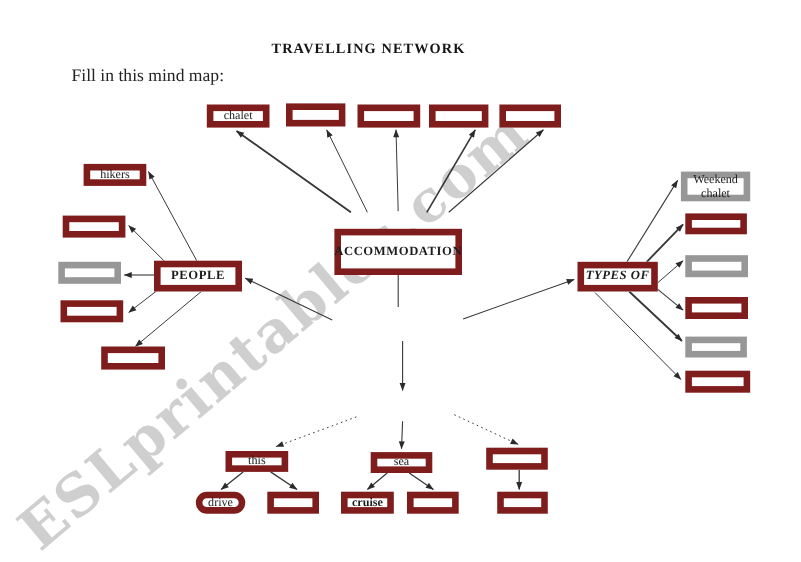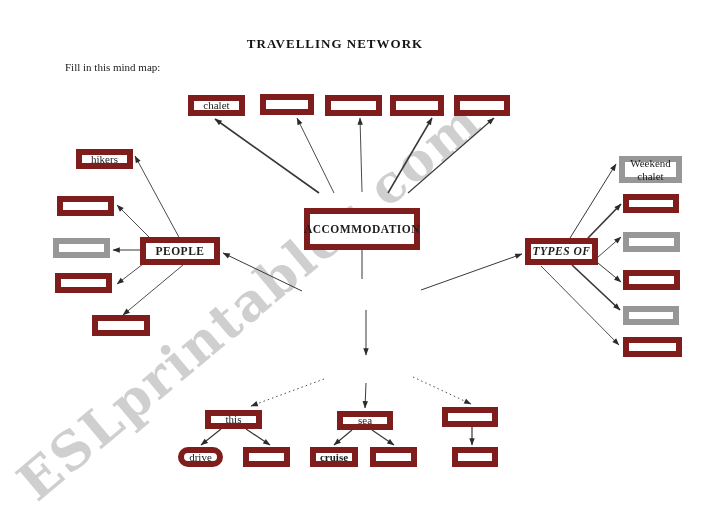--- a/index.html
+++ b/index.html
@@ -13,21 +13,21 @@
   }
   .page-title{
     position:absolute;top:36px;left:0;width:636px;
     text-align:center;
     font-size:13px;font-weight:bold;letter-spacing:1px;
     color:#141414;
     margin-left:17px;
   }
   .instruction{
     position:absolute;top:61px;left:65px;
-    font-size:11px;color:#222;
+    font-size:16px;color:#222;
   }
   .watermark{
     position:absolute;left:48px;top:446px;
     font-family:"DejaVu Serif",serif;
     font-weight:bold;
     font-size:52px;letter-spacing:2px;line-height:1.35;
     color:rgba(168,168,168,0.55);
     transform:rotate(-40deg);
     transform-origin:0 100%;
     white-space:nowrap;

